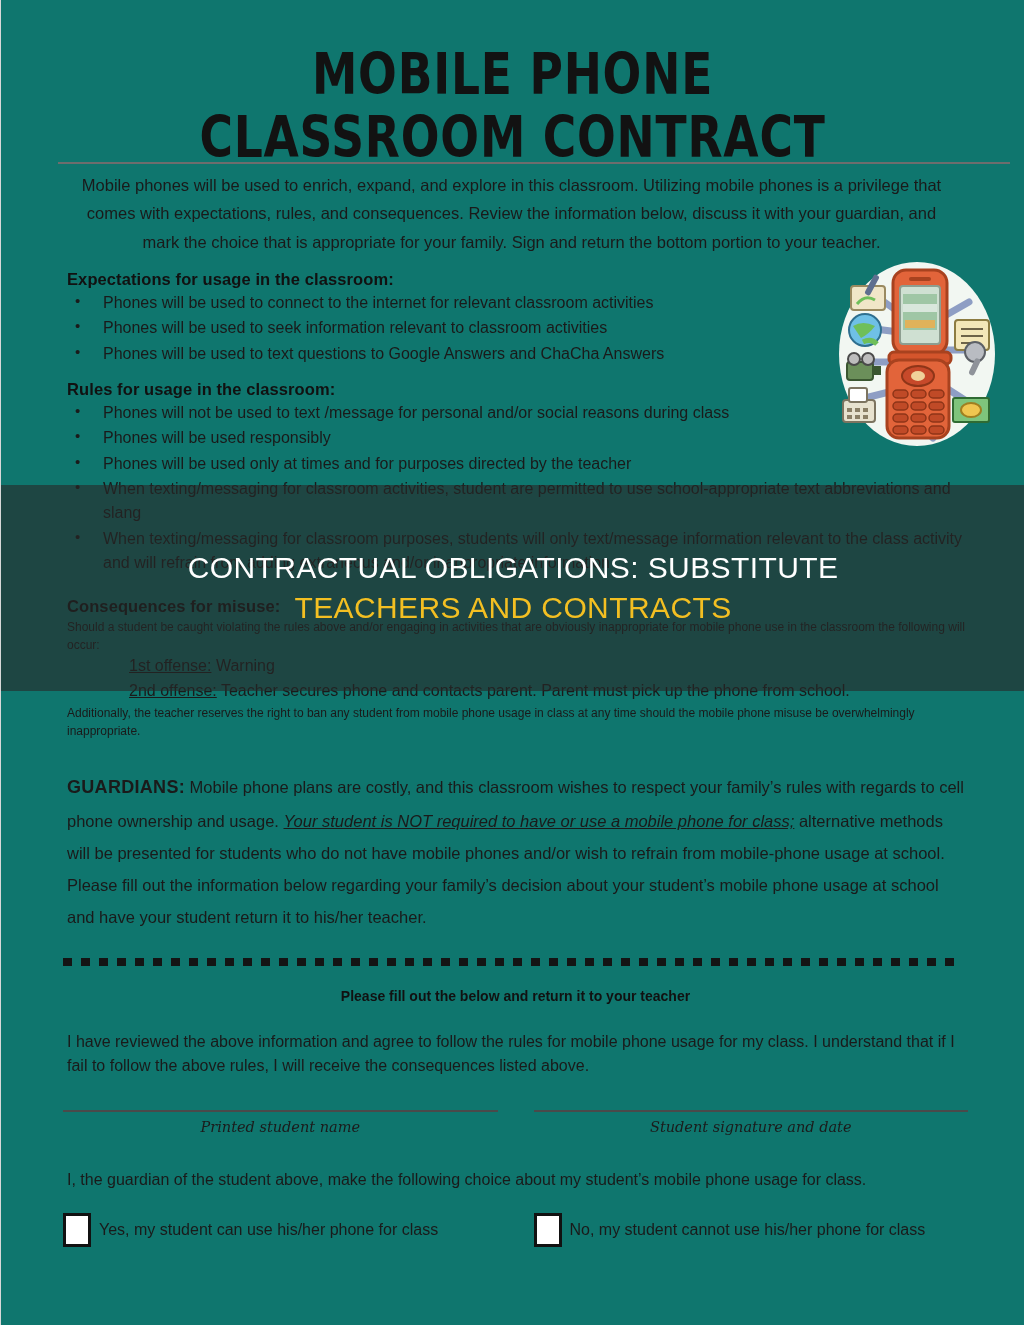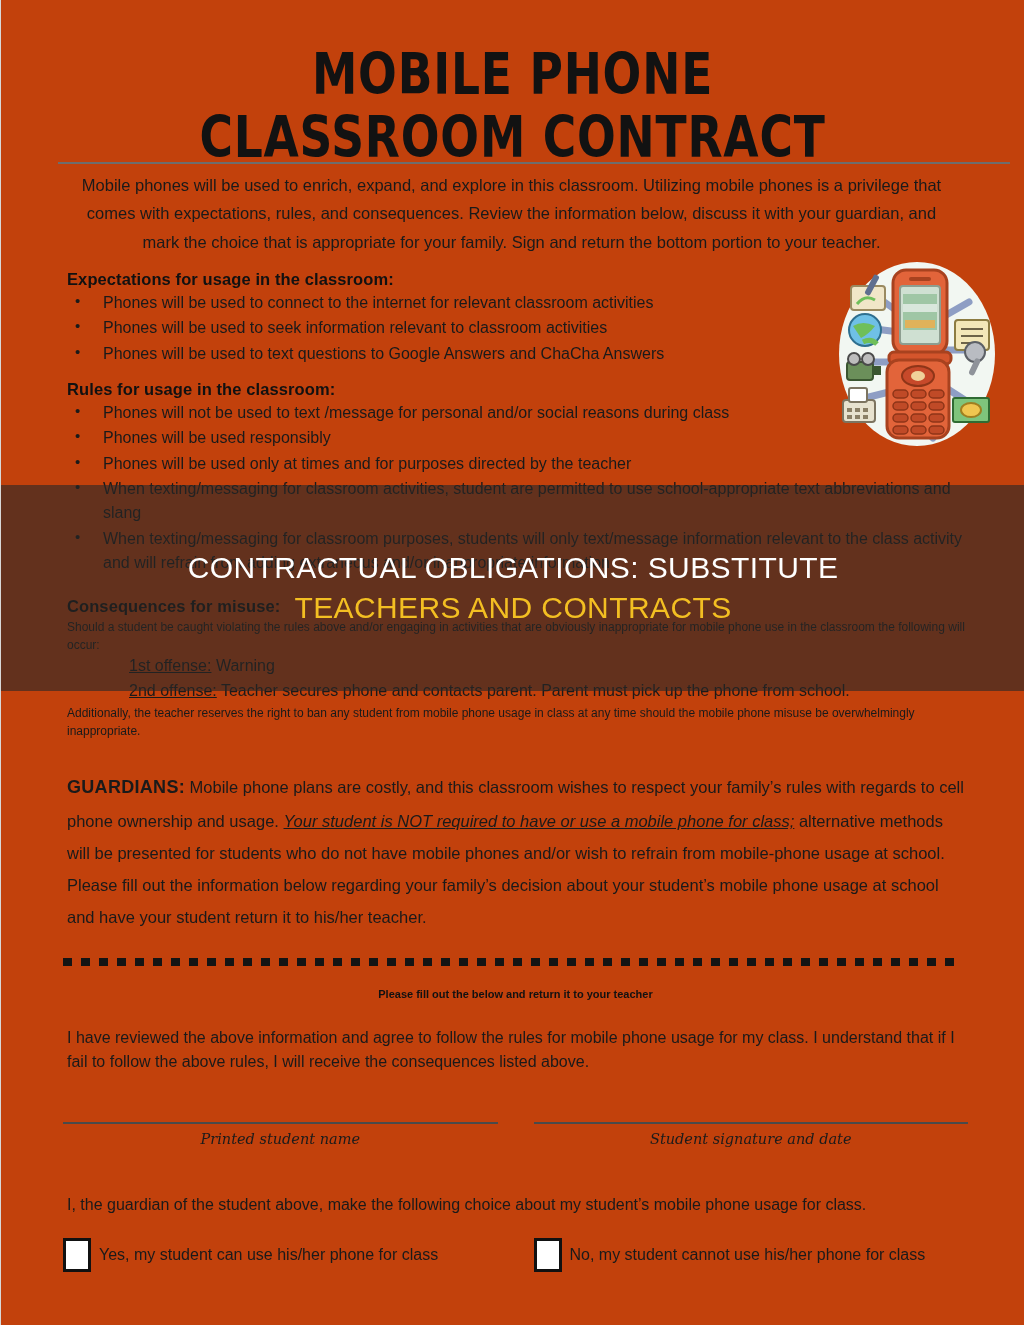--- a/index.html
+++ b/index.html
@@ -8,21 +8,21 @@
     background: #ffffff;
   }
   body {
     font-family: "Liberation Sans", sans-serif;
     color: #111111;
   }
   #page {
     position: relative;
     width: 1024px;
     height: 1325px;
-    background: #c2410c;
+    background: #0f766e;
     overflow: hidden;
     border-left: 1px solid #d8d8d8;
     box-sizing: border-box;
   }
 
   
   .title-wrap {
     padding-top: 46px;
     text-align: center;
   }
@@ -143,59 +143,59 @@
     );
     background-size: 18px 8px;
     background-repeat: repeat-x;
     background-position: 0 2px;
     margin-left: 0px;
     margin-right: 6px;
   }
 
   .tear-note {
     text-align: center;
-    font-size: 11px;
+    font-size: 14px;
     font-weight: 700;
     color: #111;
     margin-top: 22px;
   }
   .agree-text {
     font-size: 16px;
     line-height: 1.5;
     color: #1a1a1a;
     margin-top: 26px;
     margin-left: 4px;
     margin-right: 4px;
   }
 
   
   .sig-row {
     display: flex;
     gap: 36px;
-    margin-top: 48px;
+    margin-top: 32px;
   }
   .sig-cell { flex: 1; }
   .sig-line {
     height: 2px;
     background: #4a4a4a;
     width: 100%;
   }
   .sig-label {
     text-align: center;
     font-family: "DejaVu Serif", serif;
     font-style: italic;
     font-size: 14.5px;
     color: #1b1b1b;
     margin-top: 7px;
   }
 
   .guardian-q {
     font-size: 16px;
     color: #1a1a1a;
-    margin-top: 49px;
+    margin-top: 36px;
     margin-left: 4px;
   }
 
   .choice-row {
     display: flex;
     gap: 36px;
     margin-top: 24px;
     align-items: flex-start;
   }
   .choice-cell {

